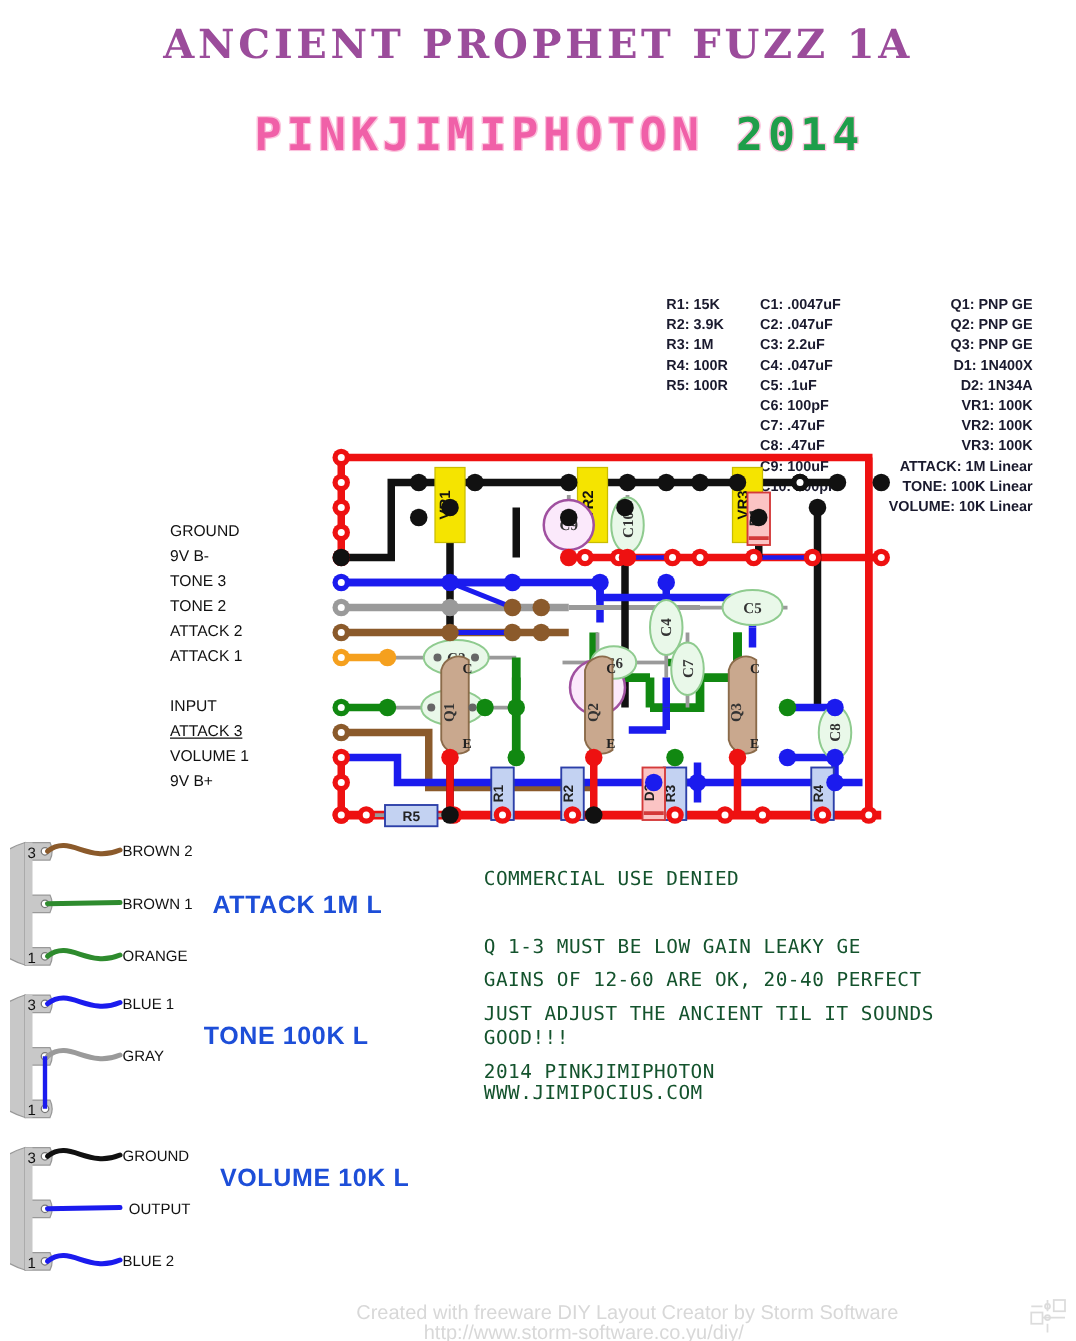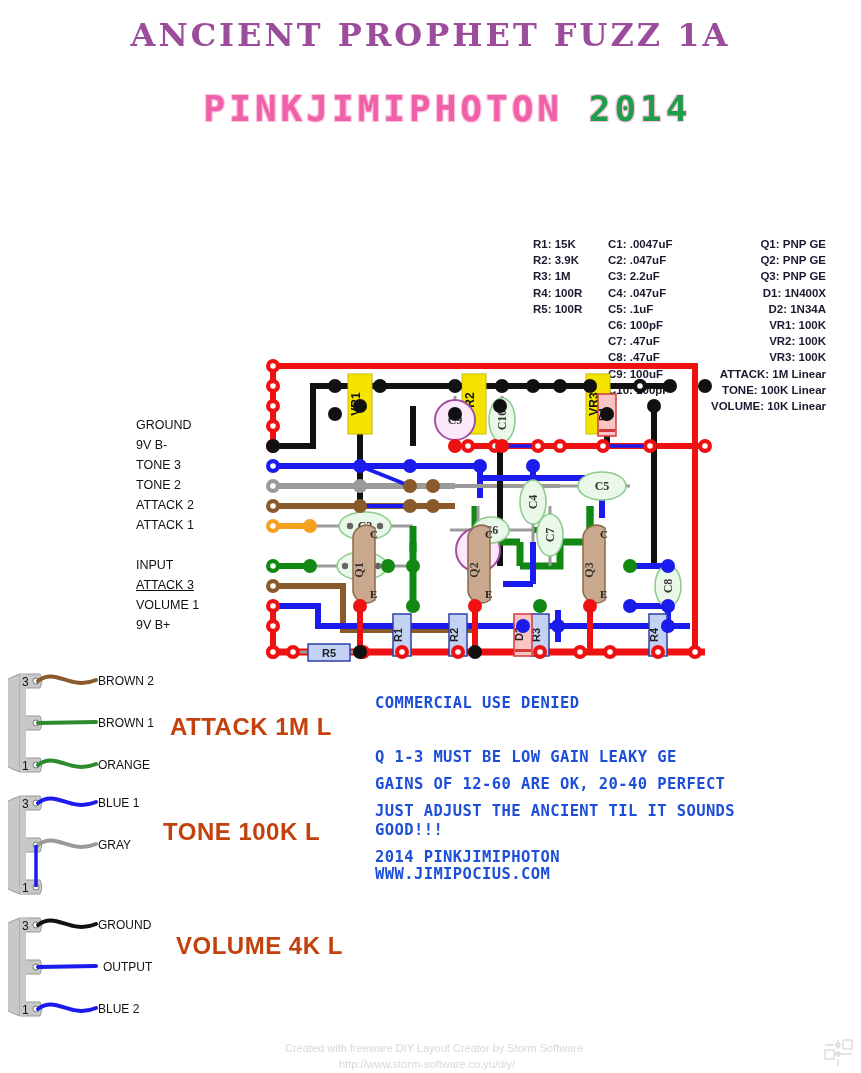--- a/index.html
+++ b/index.html
@@ -21,29 +21,29 @@
 
   
   .parts-col{font-size:11.5px;font-weight:bold;color:#1a1a2e;line-height:16.2px;
              white-space:nowrap;}
 
   
   .wlabel{font-size:12.5px;color:#111;white-space:nowrap;}
 
   
   .potname{font-family:"Liberation Sans", sans-serif;font-weight:bold;
-           font-size:24px;color:#c2410c;white-space:nowrap;letter-spacing:0.5px;text-align:right;}
-
-  
-  .note{font-family:"DejaVu Sans Mono", monospace;font-weight:bold;
-        font-size:15.5px;color:#1d4ed8;letter-spacing:0.4px;white-space:nowrap;
-        line-height:19px;}
-
-  
-  .footer{font-size:11px;color:#d8d8d8;white-space:nowrap;}
+           font-size:20px;color:#1d4ed8;white-space:nowrap;letter-spacing:0.5px;text-align:right;}
+
+  
+  .note{font-family:"DejaVu Sans Mono", monospace;font-weight:normal;
+        font-size:15.5px;color:#14532d;letter-spacing:0.4px;white-space:nowrap;
+        line-height:19px;margin-left:12px;}
+
+  
+  .footer{font-size:16px;color:#d8d8d8;white-space:nowrap;}
 </style>
 </head>
 <body>
 
 <div class="abs" id="title1">ANCIENT PROPHET FUZZ 1A</div>
 <div class="abs" id="title2"><span>PINKJIMIPHOTON </span><span class="yr">2014</span></div>
 
 <div class="abs parts-col" id="pl1" style="left:533px;top:236px;">
     <div>R1: 15K</div>
     <div>R2: 3.9K</div>
@@ -379,21 +379,21 @@
     <text x="14" y="348" font-size="12" fill="#111" font-family="&quot;Liberation Sans&quot;,sans-serif">1</text>
     <path d="M30,259 C48,245 62,269 88,258" stroke="#111111" stroke-width="4" fill="none" stroke-linecap="round"></path>
     <text x="90" y="263" font-size="12" fill="#111" font-family="&quot;Liberation Sans&quot;,sans-serif">GROUND</text>
     <path d="M30,301 L88,300" stroke="#1B1BEE" stroke-width="4" fill="none" stroke-linecap="round"></path>
     <text x="95" y="305" font-size="12" fill="#111" font-family="&quot;Liberation Sans&quot;,sans-serif">OUTPUT</text>
     <path d="M30,343 C48,329 62,353 88,342" stroke="#1B1BEE" stroke-width="4" fill="none" stroke-linecap="round"></path>
     <text x="90" y="347" font-size="12" fill="#111" font-family="&quot;Liberation Sans&quot;,sans-serif">BLUE 2</text>
   </svg>
 <div class="abs potname" id="potname0" style="left:170px;top:713px;">ATTACK 1M L</div>
 <div class="abs potname" id="potname1" style="left:163px;top:818px;">TONE 100K L</div>
-<div class="abs potname" id="potname2" style="left:176px;top:932px;">VOLUME 4K L</div>
+<div class="abs potname" id="potname2" style="left:176px;top:932px;">VOLUME 10K L</div>
 
 <div class="abs" id="notes" style="left: 375px; top: 694px; height: 200px; width: 470px;">
     <div class="note" style="position: absolute; top: 0px; left: 0px;">COMMERCIAL USE DENIED</div>
     <div class="note" style="position: absolute; top: 54px; left: 0px;">Q 1-3 MUST BE LOW GAIN LEAKY GE</div>
     <div class="note" style="position: absolute; top: 81px; left: 0px;">GAINS OF 12-60 ARE OK, 20-40 PERFECT</div>
     <div class="note" style="position: absolute; top: 108px; left: 0px;">JUST ADJUST THE ANCIENT TIL IT SOUNDS</div>
     <div class="note" style="position: absolute; top: 127px; left: 0px;">GOOD!!!</div>
     <div class="note" style="position: absolute; top: 154px; left: 0px;">2014 PINKJIMIPHOTON</div>
     <div class="note" style="position: absolute; top: 171px; left: 0px;">WWW.JIMIPOCIUS.COM</div>
   </div>

